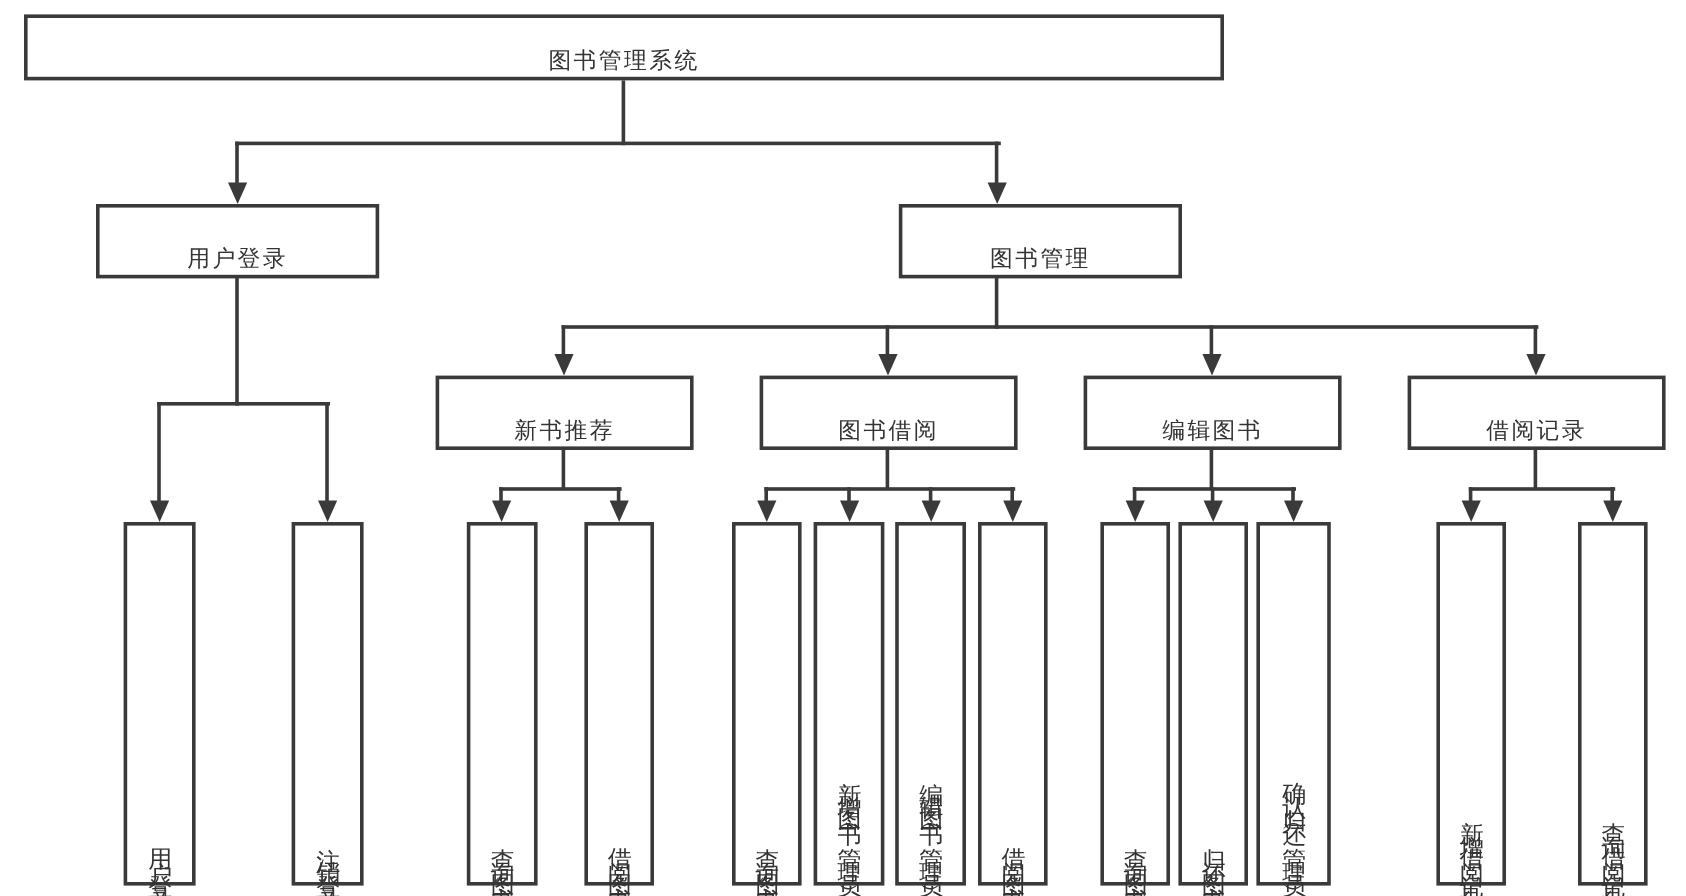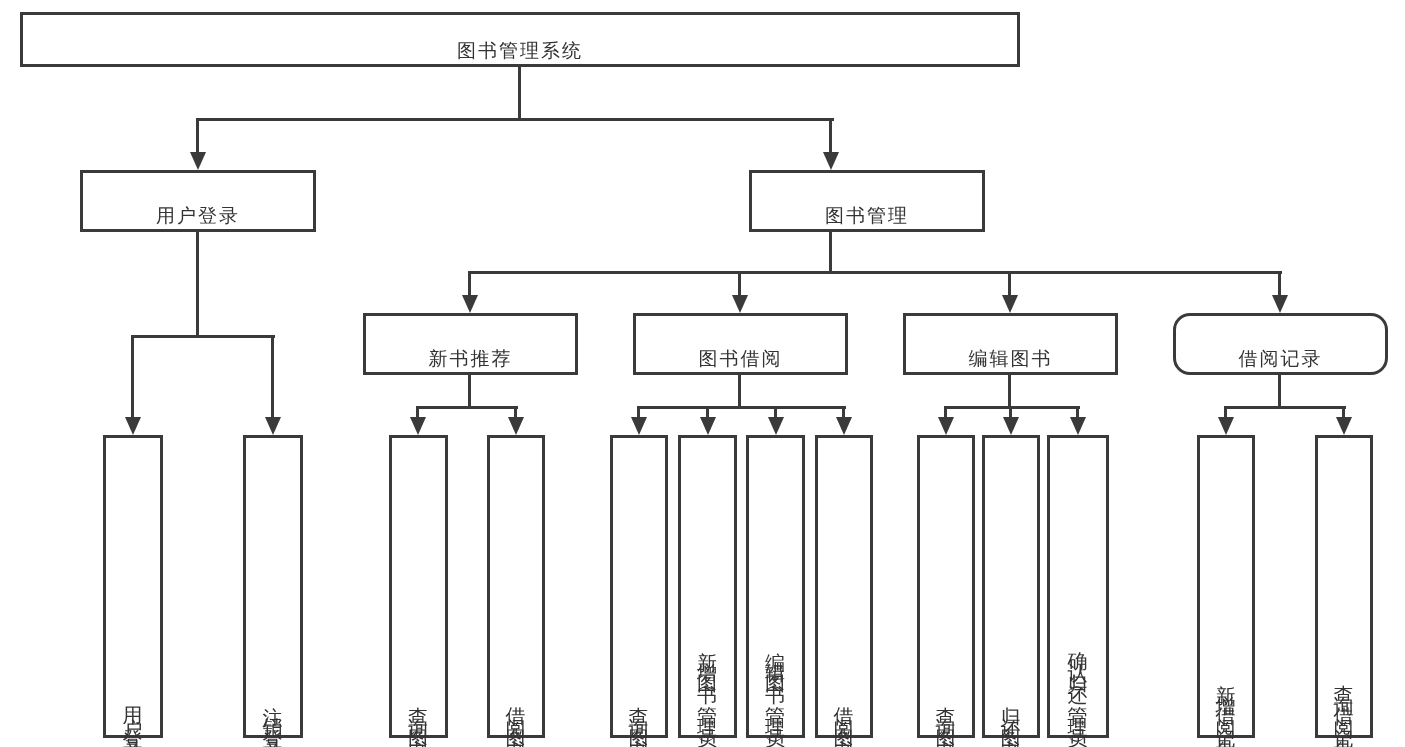--- a/index.html
+++ b/index.html
@@ -100,21 +100,21 @@
 
   <div class="box" style="left:633px; top:313px; width:215px; height:62px;">
     <span class="hlabel">图书借阅</span>
   </div>
   <div class="box" style="left:363px; top:313px; width:215px; height:62px;">
     <span class="hlabel">新书推荐</span>
   </div>
   <div class="box" style="left:903px; top:313px; width:215px; height:62px;">
     <span class="hlabel">编辑图书</span>
   </div>
-  <div class="box" style="left:1173px; top:313px; width:215px; height:62px;border-radius:17px;">
+  <div class="box" style="left:1173px; top:313px; width:215px; height:62px;">
     <span class="hlabel">借阅记录</span>
   </div>
 
   <div class="line" style="left:468px; top:373px; width:3px; height:35px;"></div>
   <div class="line" style="left:416px; top:406px; width:102px; height:3px;"></div>
   <div class="line" style="left:416px; top:406px; width:3px; height:15px;"></div>
   <div class="arrow" style="left:410px; top:417px;"></div>
   <div class="line" style="left:514px; top:406px; width:3px; height:15px;"></div>
   <div class="arrow" style="left:508px; top:417px;"></div>
 

